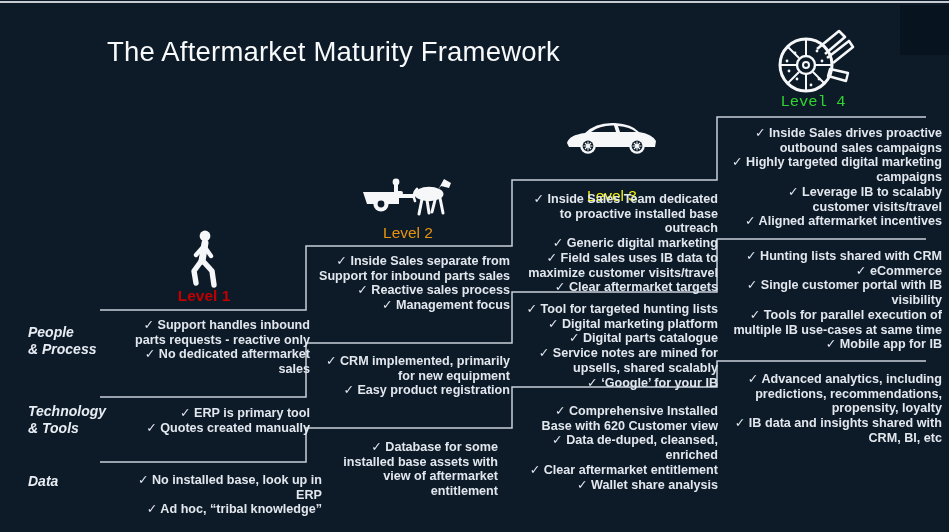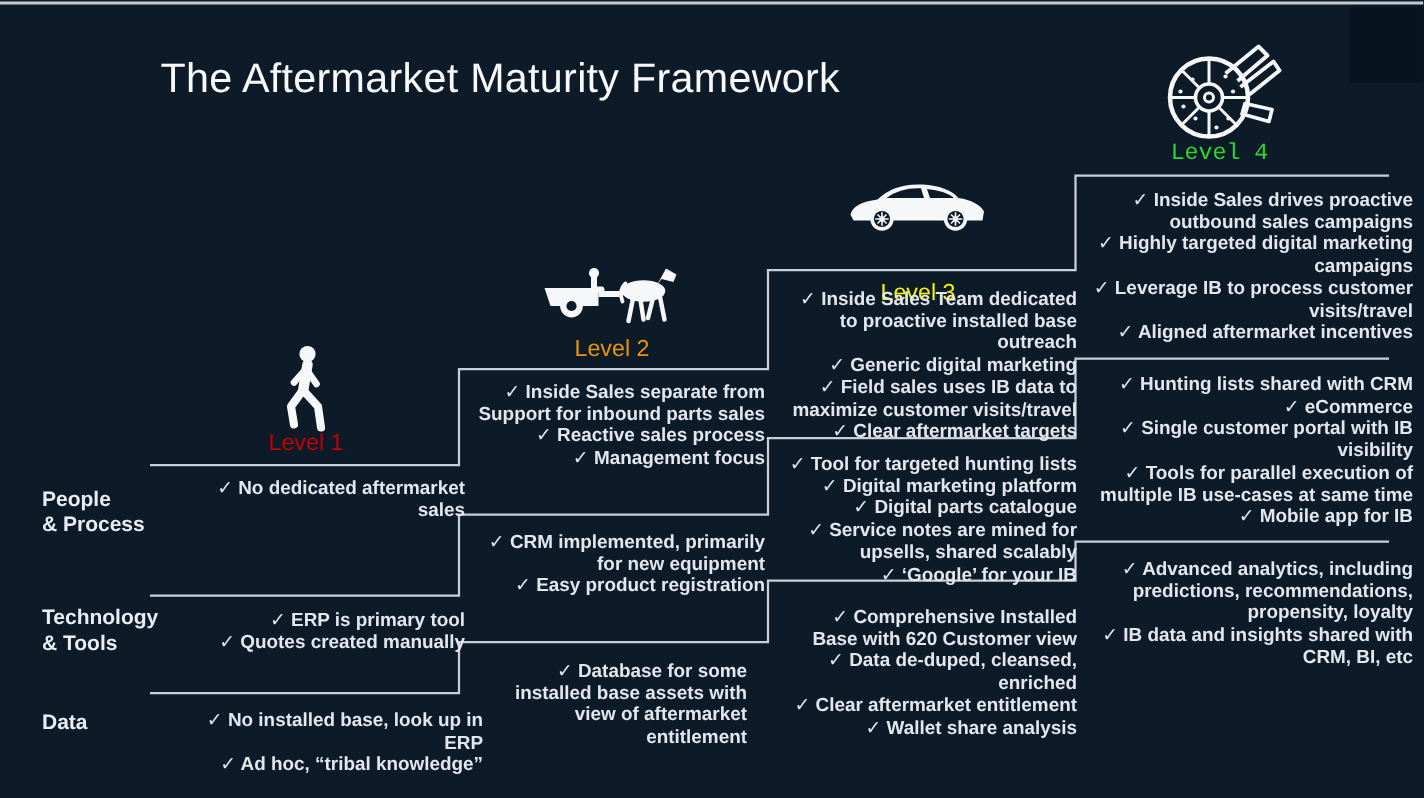--- a/index.html
+++ b/index.html
@@ -8,21 +8,21 @@
     font-family:"Liberation Sans","DejaVu Sans",sans-serif;overflow:hidden;
   }
   .top-rule{position:absolute;left:0;top:1px;width:949px;height:2px;background:#c6ccd2;}
   .corner-patch{position:absolute;left:900px;top:5px;width:49px;height:50px;background:#081320;}
   .title{
     position:absolute;left:63px;top:36px;font-size:27.5px;font-weight:400;
     color:#f7f9fa;letter-spacing:.2px;white-space:nowrap;margin-left:44px;
   }
   .row-label{
     position:absolute;left:28px;color:#e8edf3;font-weight:700;font-size:14px;
-    line-height:1.22;white-space:pre-line;
+    line-height:1.22;white-space:pre-line;font-style:italic;
   }
   .level-label{
     position:absolute;transform:translateX(-50%);font-size:15.5px;font-weight:400;
     white-space:nowrap;
   }
   .cell{position:absolute;text-align:right;}
   .item{
     font-size:12.6px;font-weight:600;line-height:14.7px;color:#e2e7ee;margin:0;
   }
   .icon{position:absolute;}
@@ -44,21 +44,21 @@
     <path d="M100 397 H306 V343 H512 V292 H717 V239 H926" fill="none" stroke="#c7d0d9" stroke-width="1.5"></path>
     <path d="M100 462 H306 V428 H512 V387 H717 V361 H926" fill="none" stroke="#c7d0d9" stroke-width="1.5"></path>
   </svg>
 
   <div class="row-label" style="top:324px">People
 &amp; Process</div>
   <div class="row-label" style="top:403px">Technology
 &amp; Tools</div>
   <div class="row-label" style="top:473px">Data</div>
 
-  <div class="level-label" style="left: 204px; top: 287px; color: rgb(192, 0, 0);">Level 1</div>
+  <div class="level-label" style="left: 204px; top: 287px; color: rgb(192, 0, 0); font-weight: bold;">Level 1</div>
   <div class="level-label" style="left: 408px; top: 224px; color: rgb(232, 148, 12);">Level 2</div>
   <div class="level-label" style="left: 612px; top: 159px; color: rgb(242, 242, 10); margin-top: 28px;">Level 3</div>
   <div class="level-label" style="left: 813px; top: 93px; color: rgb(46, 213, 46); font-family: Liberation Mono, monospace;">Level 4</div>
 
   <div class="icon" style="left:184px;top:230px">
     <svg width="38" height="58" viewBox="0 0 38 58">
       <circle cx="21" cy="6" r="5.4" fill="#f5f7f9"></circle>
       <path d="M21 13 L18 31" stroke="#f5f7f9" stroke-width="7" stroke-linecap="round" fill="none"></path>
       <path d="M20 16 L27 26" stroke="#f5f7f9" stroke-width="4.4" stroke-linecap="round" fill="none"></path>
       <path d="M20 16 L12 25" stroke="#f5f7f9" stroke-width="4.4" stroke-linecap="round" fill="none"></path>
@@ -122,20 +122,21 @@
           <circle cx="22" cy="56" r="1.4"></circle>
         <circle cx="44" cy="56" r="1.4"></circle>
           <circle cx="36" cy="62" r="1.4"></circle>
         <circle cx="12" cy="38" r="1.4"></circle>
           <circle cx="47" cy="38" r="1.4"></circle>
       </g>
     </svg>
   </div>
 
   <div class="cell" style="left:112px;top:318px;width:198px">
+    <div class="item">✓ Support handles inbound parts requests - reactive only</div>
     <div class="item">✓ No dedicated aftermarket sales</div>
   </div>
   <div class="cell" style="left:112px;top:406px;width:198px">
     <div class="item">✓ ERP is primary tool</div>
     <div class="item">✓ Quotes created manually</div>
   </div>
   <div class="cell" style="left:112px;top:473px;width:210px">
     <div class="item">✓ No installed base, look up in ERP</div>
     <div class="item">✓ Ad hoc, “tribal knowledge”</div>
   </div>
@@ -169,21 +170,21 @@
   <div class="cell" style="left:522px;top:404px;width:196px">
     <div class="item">✓ Comprehensive Installed Base with 620 Customer view</div>
     <div class="item">✓ Data de-duped, cleansed, enriched</div>
     <div class="item">✓ Clear aftermarket entitlement</div>
     <div class="item">✓ Wallet share analysis</div>
   </div>
 
   <div class="cell" style="left:728px;top:126px;width:214px">
     <div class="item">✓ Inside Sales drives proactive outbound sales campaigns</div>
     <div class="item">✓ Highly targeted digital marketing campaigns</div>
-    <div class="item">✓ Leverage IB to process customer visits/travel</div>
+    <div class="item">✓ Leverage IB to scalably customer visits/travel</div>
     <div class="item">✓ Aligned aftermarket incentives</div>
   </div>
   <div class="cell" style="left:728px;top:249px;width:214px">
     <div class="item">✓ Hunting lists shared with CRM</div>
     <div class="item">✓ eCommerce</div>
     <div class="item">✓ Single customer portal with IB visibility</div>
     <div class="item">✓ Tools for parallel execution of multiple IB use-cases at same time</div>
     <div class="item">✓ Mobile app for IB</div>
   </div>
   <div class="cell" style="left:728px;top:372px;width:214px">

